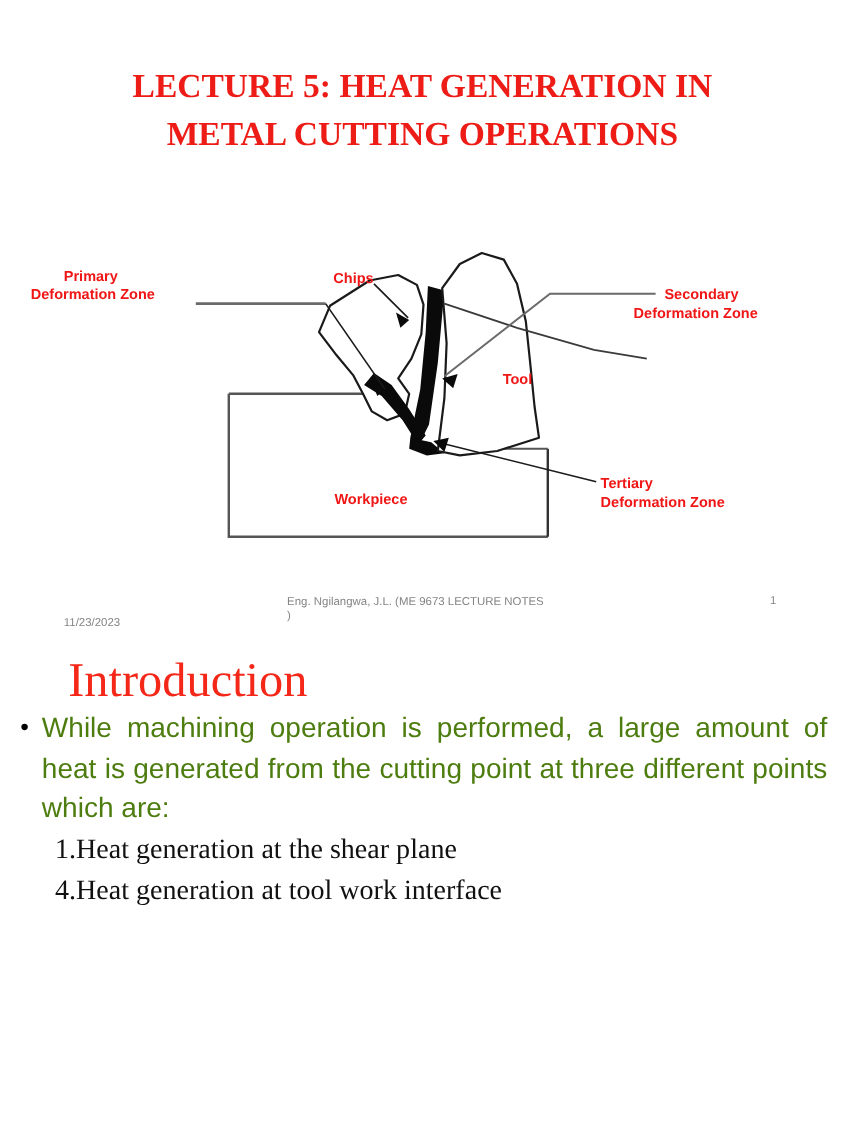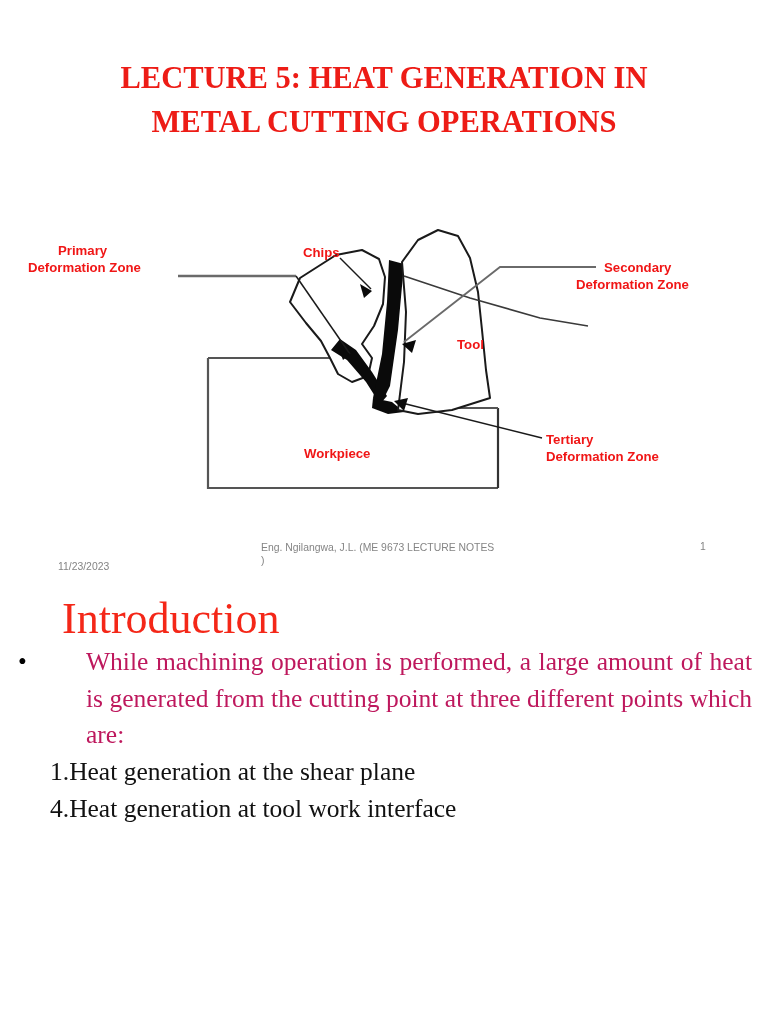--- a/index.html
+++ b/index.html
@@ -105,25 +105,24 @@
     position: absolute;
     left: 2px;
     top: 1px;
     font-size: 25px;
     line-height: 34px;
   }
   .bullet-text {
     display: block;
     text-align: justify;
     text-align-last: left;
-    font-family: Liberation Serif, serif;
+    font-family: Liberation Sans, sans-serif;
     font-size: 25.5px;
     line-height: 36.5px;
-    color: #be185d;
-    margin-left: 48px;
+    color: #4d7c0f;
   }
 
   #intro-list {
     position: absolute;
     left: 50px;
     top: 175px;
     width: 700px;
   }
   .num-item {
     font-family: Liberation Serif, serif;

